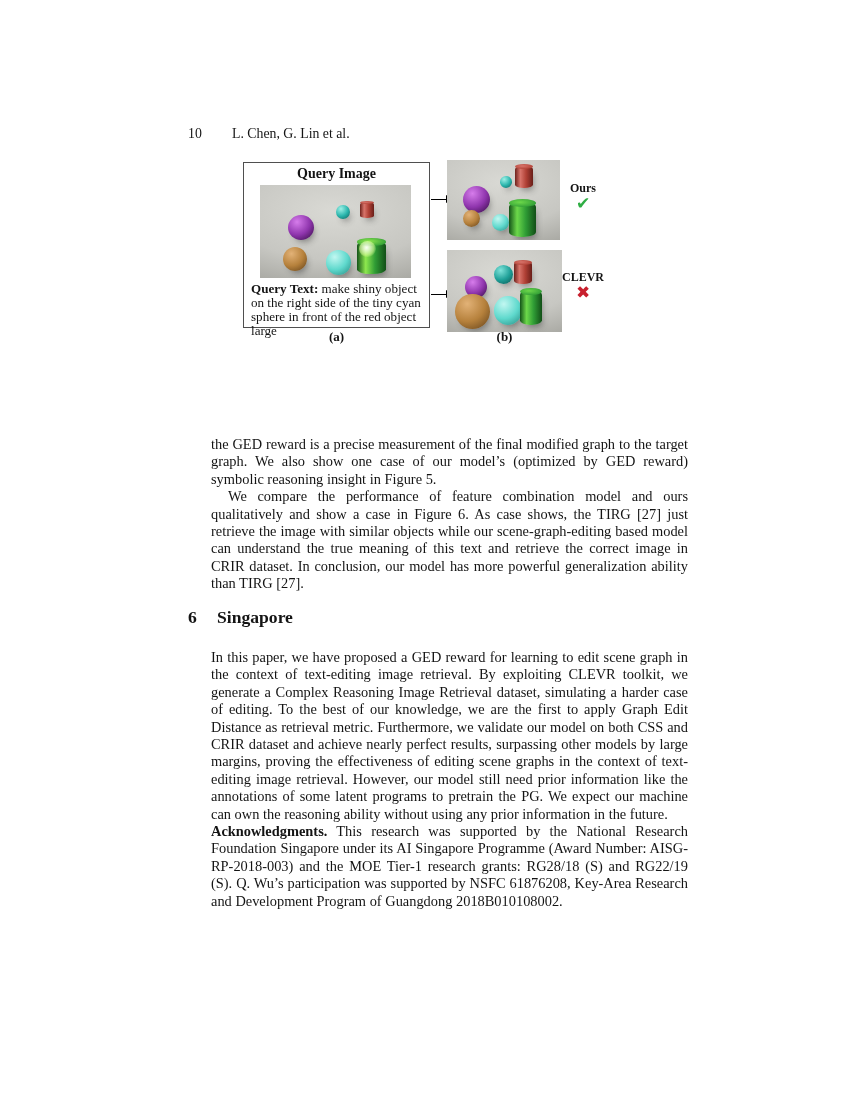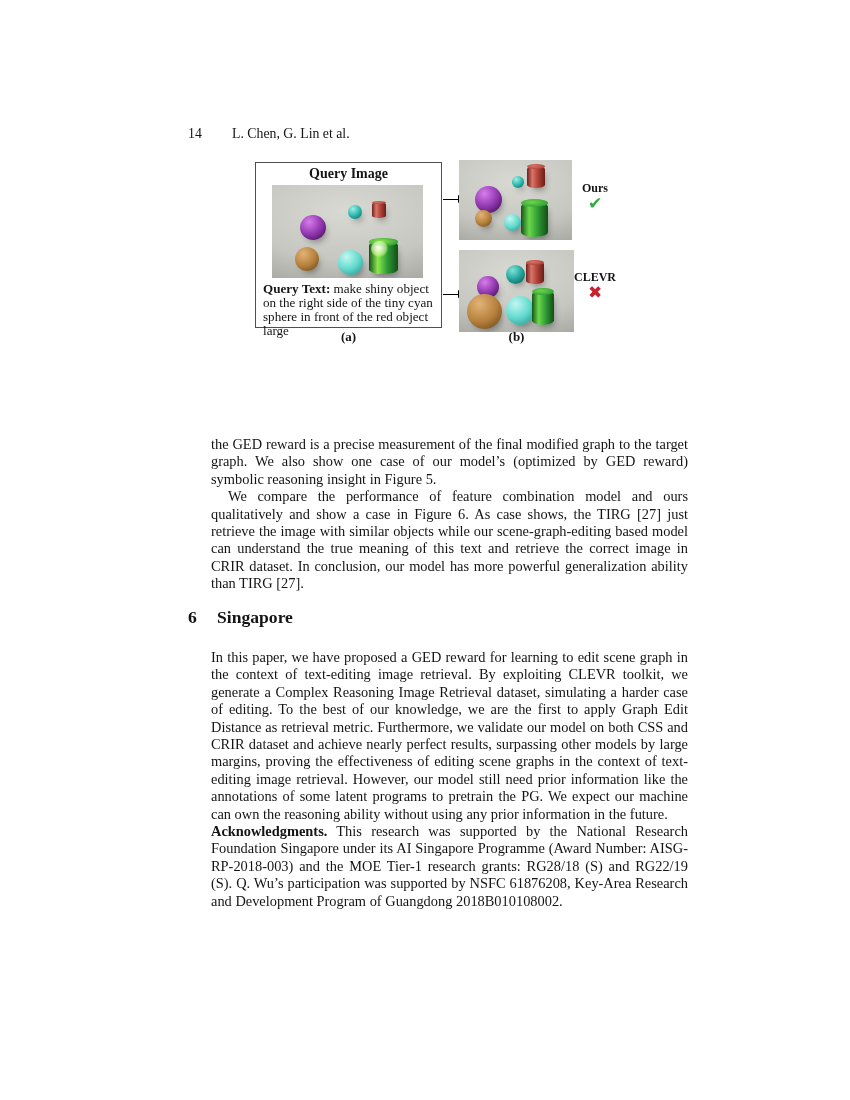--- a/index.html
+++ b/index.html
@@ -8,21 +8,21 @@
     position:relative; width:850px; height:1100px; margin:0 auto;
     background:#ffffff; overflow:hidden;
     font-family:"Liberation Serif", serif; color:#141414;
   }
 
   
   .header { position:absolute; top:126px; left:188px; width:477px; font-size:13.8px; }
   .header .pnum { display:inline-block; width:44px; }
 
   
-  .figure { position:absolute; top:160px; left:200px; width:477px; height:190px; }
+  .figure { position:absolute; top:160px; left:188px; width:477px; height:190px; }
 
   .query-box {
     position:absolute; left:55px; top:2px; width:187px; height:166px;
     border:1.6px solid #4f4f4f; background:#fff; box-sizing:border-box;
   }
   .query-title { text-align:center; font-weight:bold; font-size:14px; margin-top:3px; }
   .scene {
     position:absolute; overflow:hidden;
     background:radial-gradient(ellipse 120% 95% at 48% 28%, #d9d9d4 0%, #c7c7c2 55%, #9e9e98 100%);
   }
@@ -88,21 +88,21 @@
   .section-heading .snum { display:inline-block; width:29px; }
   .b2 { top:649px; }
   .ack-label { font-weight:bold; }
 </style>
 </head>
 <body>
 
 <div class="page">
 
   <div class="header">
-    <span class="pnum">14</span><span>L. Chen, G. Lin et al.</span>
+    <span class="pnum">10</span><span>L. Chen, G. Lin et al.</span>
   </div>
 
   <div class="figure">
 
     <div class="query-box">
       <div class="query-title">Query Image</div>
       <div class="scene query">
           <div class="obj sphere" style="left: 18.5%; top: 32.5%; width: 17%; height: 27%; --c: #8f35ad; --l: #d67ceb; --d: #3f1050;"></div>
           <div class="obj sphere" style="left: 50.5%; top: 21.5%; width: 9%; height: 15%; --c: #2ab5ac; --l: #9df0e6; --d: #136b66;"></div>
           <div class="obj cylinder" style="left: 66.25%; top: 18%; width: 9.5%; height: 18%; --c: #b04035; --l: #d8746a; --d: #6e211b;"></div>

